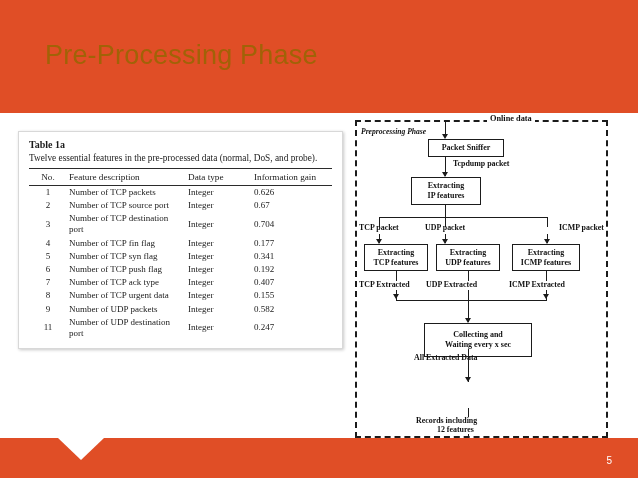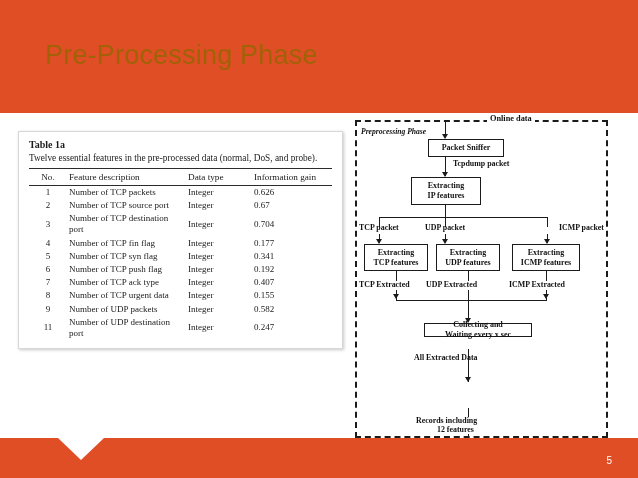--- a/index.html
+++ b/index.html
@@ -287,21 +287,21 @@
     <div class="vline" style="left:39px;top:168px;height:10px;"></div>
     <div class="arrow-down" style="left:36px;top:172px;"></div>
     <div class="vline" style="left:189px;top:168px;height:10px;"></div>
     <div class="arrow-down" style="left:186px;top:172px;"></div>
     <div class="vline" style="left:111px;top:168px;height:10px;"></div>
     <div class="hline" style="left:39px;top:178px;width:151px;"></div>
 
     <div class="vline" style="left:111px;top:178px;height:22px;"></div>
     <div class="arrow-down" style="left:108px;top:196px;"></div>
 
-    <div class="fbox" style="left:67px;top:201px;width:108px;height:14px;flex-direction:column;">
+    <div class="fbox" style="left:67px;top:201px;width:108px;height:34px;flex-direction:column;">
       <span>Collecting and</span>
       <span>Waiting every x sec</span>
     </div>
 
     <div class="vline" style="left:111px;top:227px;height:33px;"></div>
     <div class="arrow-down" style="left:108px;top:255px;"></div>
     <div class="flabel" style="left:57px;top:231px;">All Extracted Data</div>
 
 
     <div class="vline" style="left:111px;top:286px;height:9px;"></div>

